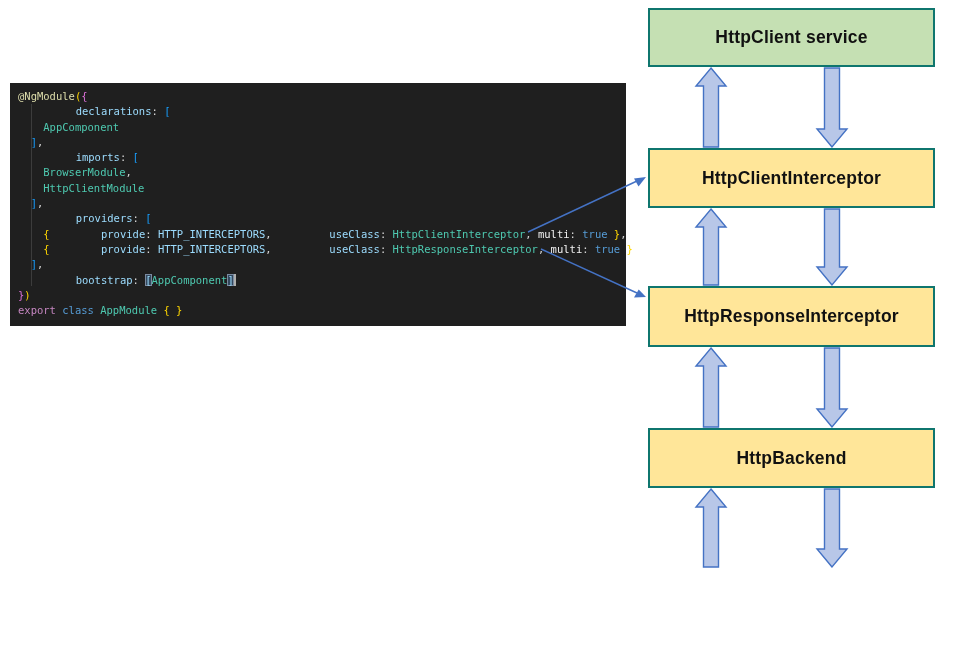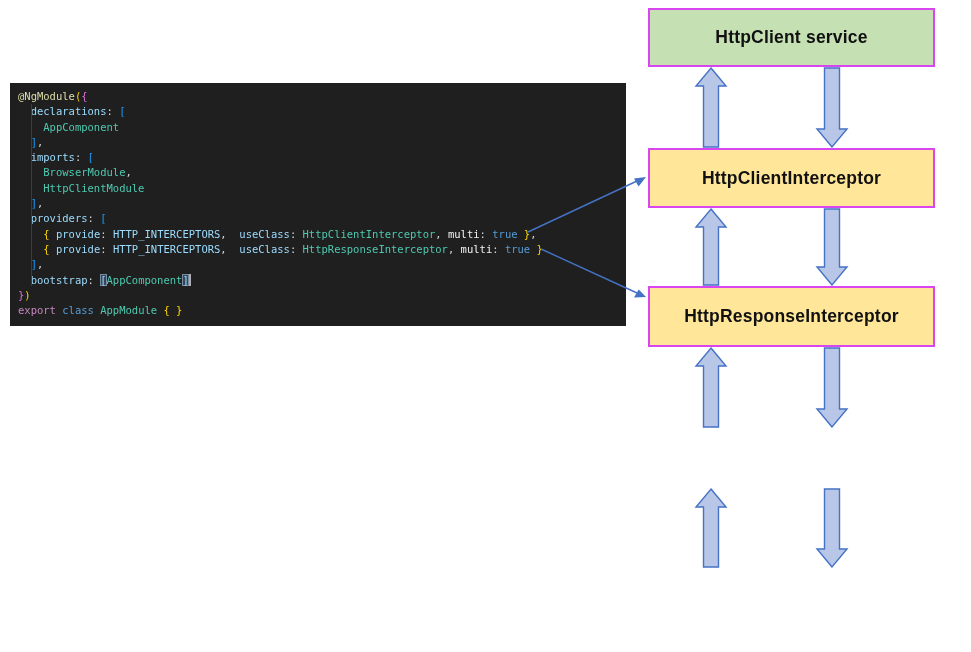--- a/index.html
+++ b/index.html
@@ -26,34 +26,34 @@
   .indent-guide{
     position:absolute;left:21px;top:21px;
     width:1px;height:182px;background:#3c3c3c;
   }
   .code-line{height:15.3px;}
   .t-decorator{color:#dcdcaa;}
   .t-b1{color:#ffd700;}
   .t-b2{color:#da70d6;}
   .t-b3{color:#179fff;}
   .t-b3m{color:#9cdcfe;background:#33475c;box-shadow:inset 0 0 0 1px #7a8aa0;}
-  .t-prop{color:#9cdcfe;}
+  .t-prop{color:#9cdcfe;padding-left:45px;}
   .t-const{color:#9cdcfe;}
   .t-type{color:#4ec9b0;text-align:center;}
   .t-kw{color:#569cd6;}
   .t-kw2{color:#c586c0;}
   .t-punc{color:#d4d4d4;}
   .t-plain{color:#d4d4d4;}
   .t-bold{color:#f2f2f2;font-weight:normal;}
   .t-cursor{display:inline-block;width:2px;height:12px;background:#aeafad;vertical-align:-2px;}
 
   
   .flow-box{
     position:absolute;left:648px;width:287px;height:60px;
-    box-sizing:border-box;border:2px solid #d946ef;
+    box-sizing:border-box;border:2px solid #0f766e;
     display:flex;align-items:center;justify-content:center;
     font-weight:bold;font-size:17.5px;color:#111111;
     letter-spacing:0.2px;
   }
   .flow-box.green{background:#c5e0b3;}
   .flow-box.yellow{background:#ffe699;}
   .box-1{top:8px;height:59px;}
   .box-2{top:148px;}
   .box-3{top:286px;height:61px;}
   .box-4{top:428px;}
@@ -98,14 +98,17 @@
 
   <div class="flow-box green box-1">
     <span>HttpClient service</span>
   </div>
   <div class="flow-box yellow box-2">
     <span>HttpClientInterceptor</span>
   </div>
   <div class="flow-box yellow box-3">
     <span>HttpResponseInterceptor</span>
   </div>
+  <div class="flow-box yellow box-4">
+    <span>HttpBackend</span>
+  </div>
 
 </div>
 
 </body></html>

